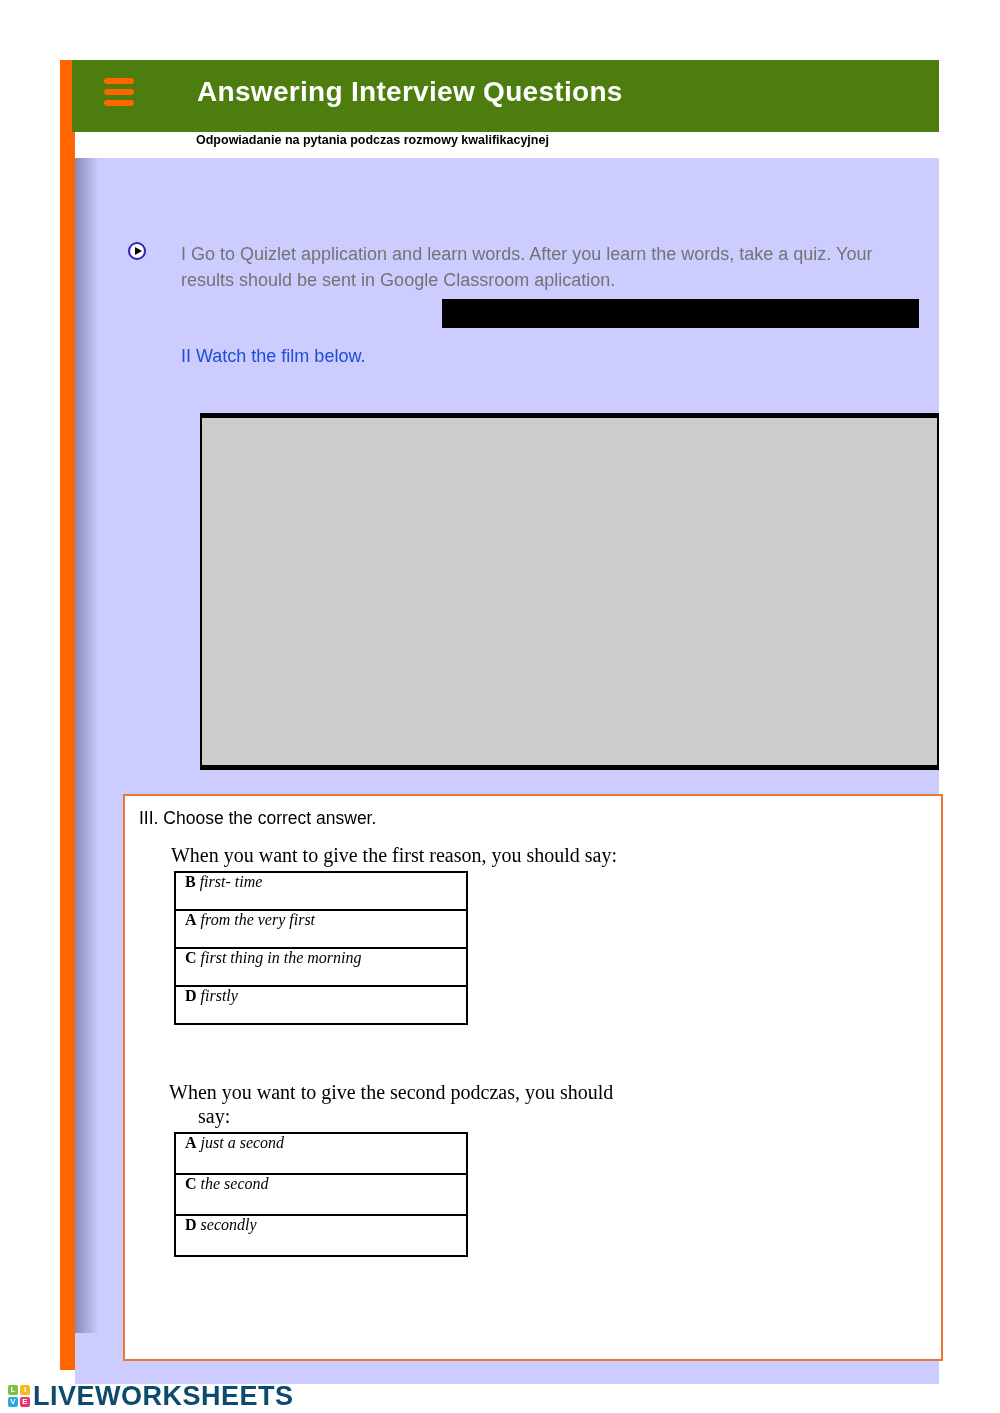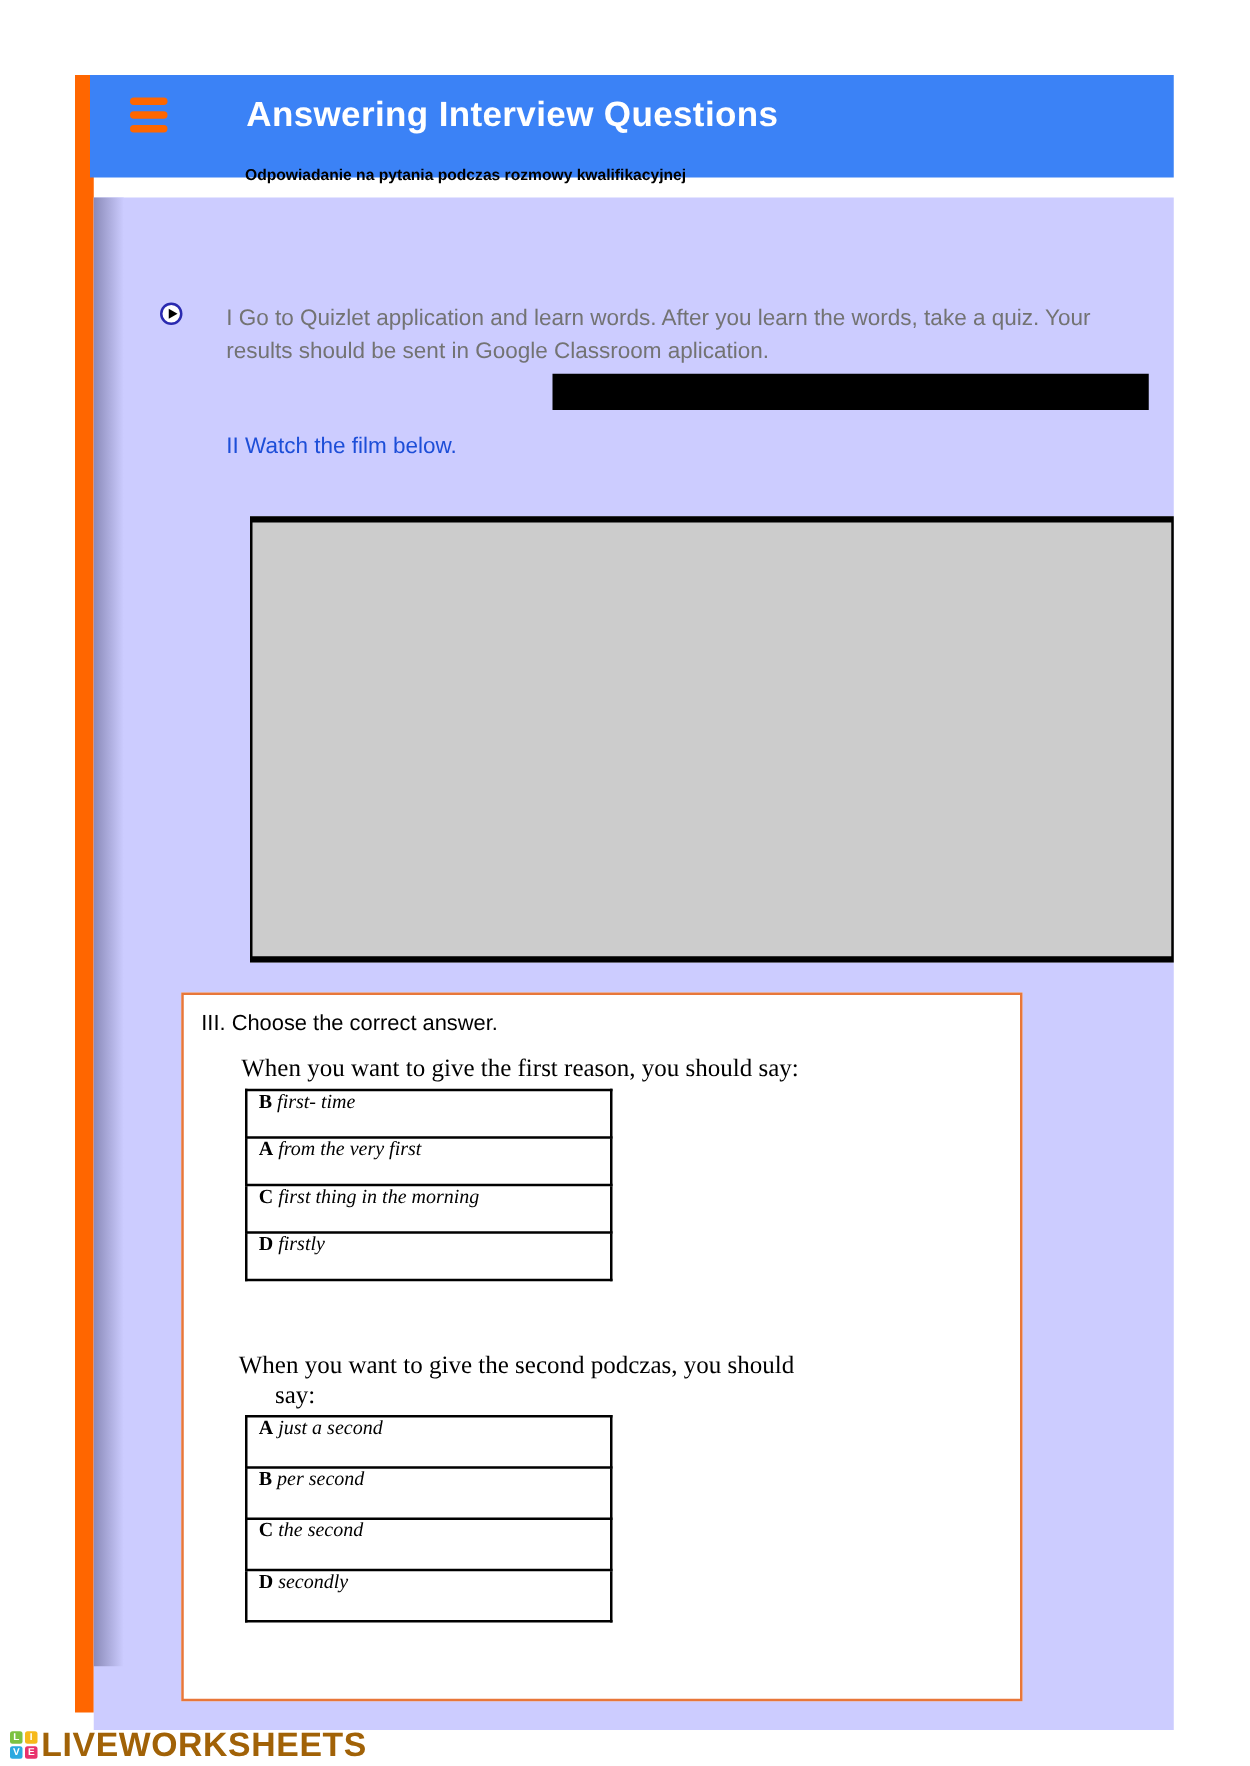--- a/index.html
+++ b/index.html
@@ -1,48 +1,48 @@
 <!DOCTYPE html>
 <html><head>
 <meta charset="utf-8">
 <style>
   html, body { margin: 0; padding: 0; }
   body {
     width: 1000px; height: 1413px; background: #ffffff; position: relative; overflow: hidden;
     font-family: "Liberation Sans", sans-serif;
   }
   .orange-bar { position: absolute; left: 60px; top: 60px; width: 15px; height: 1310px; background: #ff6600; }
-  .header { position: absolute; left: 72px; top: 60px; width: 867px; height: 82px; background: #3b82f6; }
+  .header { position: absolute; left: 72px; top: 60px; width: 867px; height: 72px; background: #4d7c0f; }
   .menu-icon { position: absolute; left: 32px; top: 18px; width: 30px; height: 30px; }
   .menu-icon span { display: block; height: 6px; background: #ff6600; border-radius: 3px; margin-bottom: 5px; }
   .title { position: absolute; left: 125px; top: 16px; color: #fff; font-weight: bold; font-size: 28px; letter-spacing: 0.3px; }
   .subtitle { position: absolute; left: 196px; top: 133px; font-size: 12.5px; font-weight: bold; color: #000; }
   .lav { position: absolute; left: 75px; top: 158px; width: 864px; height: 1226px; background: #ccccff; }
   .lav-shadow { position: absolute; left: 75px; top: 158px; width: 24px; height: 1175px;
     background: linear-gradient(to right, #8a8ab8, #ccccff); }
   .play-icon { position: absolute; left: 128px; top: 242px; width: 18px; height: 18px; border: 2px solid #2a2ab0; border-radius: 50%; box-sizing: border-box; background:#fff; }
   .play-icon::after { content:""; position:absolute; left:5px; top:3px; border-left:7px solid #000; border-top:4.5px solid transparent; border-bottom:4.5px solid transparent; }
   .instr1 { position: absolute; left: 181px; top: 241px; width: 740px; font-size: 18px; line-height: 26px; color: #737373; }
   .blackbox { position: absolute; left: 442px; top: 299px; width: 477px; height: 29px; background: #000; }
   .instr2 { position: absolute; left: 181px; top: 346px; font-size: 18px; color: #1d4ed8; }
   .video { position: absolute; left: 200px; top: 413px; width: 739px; height: 357px; background: #cccccc;
     border-top: 5px solid #000; border-bottom: 5px solid #000; border-left: 2px solid #000; border-right: 2px solid #000; box-sizing: border-box; }
-  .quiz { position: absolute; left: 123px; top: 794px; width: 673px; height: 567px; background: #fff; border: 2px solid #e8773a; box-sizing: border-box; margin-left: 22px; }
+  .quiz { position: absolute; left: 123px; top: 794px; width: 820px; height: 567px; background: #fff; border: 2px solid #e8773a; box-sizing: border-box; }
   .quiz-title { position: absolute; left: 14px; top: 12px; font-size: 17.5px; color: #000; }
   .question { position: absolute; left: 44px; font-family: "Liberation Serif", serif; font-size: 20px; color: #000; line-height: 24px; width: 450px; }
   .opts { position: absolute; left: 49px; width: 294px; border-collapse: collapse; }
   .opts td { border: 2px solid #000; padding: 0 9px; vertical-align: top; font-family: "Liberation Serif", serif; font-size: 16px; }
   .opts1 td { height: 36px; }
   .opts2 td { height: 39px; }
   .opt-letter { font-weight: bold; }
   .opt-text { font-style: italic; }
   .logo { position: absolute; left: 8px; top: 1382px; height: 28px; display: flex; align-items: center; }
   .logo-grid { display: grid; grid-template-columns: 10px 10px; grid-template-rows: 10px 10px; gap: 2px; margin-right: 3px; }
   .logo-grid span { font-size: 8px; font-weight: bold; color: #fff; text-align: center; line-height: 10px; border-radius: 2px; }
-  .logo-text { font-weight: bold; font-size: 27px; color: #a16207; letter-spacing: 0.5px; }
+  .logo-text { font-weight: bold; font-size: 27px; color: #0c4a6e; letter-spacing: 0.5px; }
 </style>
 </head>
 <body>
 
 <div class="orange-bar"></div>
 <div class="header">
   <div class="menu-icon">
       <span></span>
       <span></span>
       <span></span>
@@ -85,23 +85,20 @@
   <div class="question" style="top:284px;">
     <div>When you want to give the second podczas, you should</div>
     <div style="padding-left:29px;">say:</div>
   </div>
   <table class="opts opts2" style="top:336px;">
     <tbody>
         <tr>
           <td><span class="opt-letter">A</span> <span class="opt-text">just a second</span></td>
         </tr>
     <tr>
-          <td><span class="opt-letter">B</span> <span class="opt-text">per second</span></td>
-        </tr>
-    <tr>
           <td><span class="opt-letter">C</span> <span class="opt-text">the second</span></td>
         </tr>
     <tr>
           <td><span class="opt-letter">D</span> <span class="opt-text">secondly</span></td>
         </tr>
   </tbody>
     </table>
 </div>
 
 <div class="logo">

